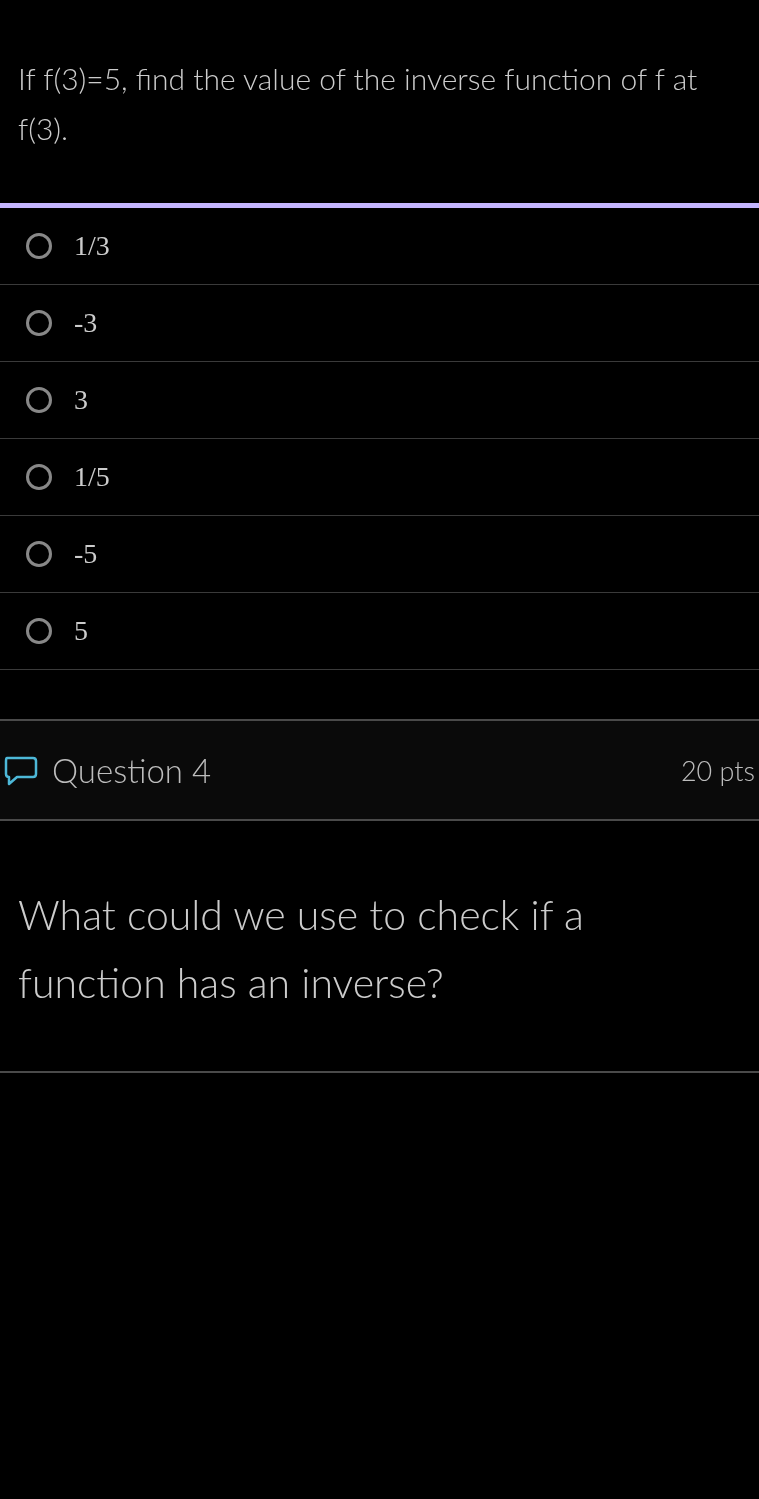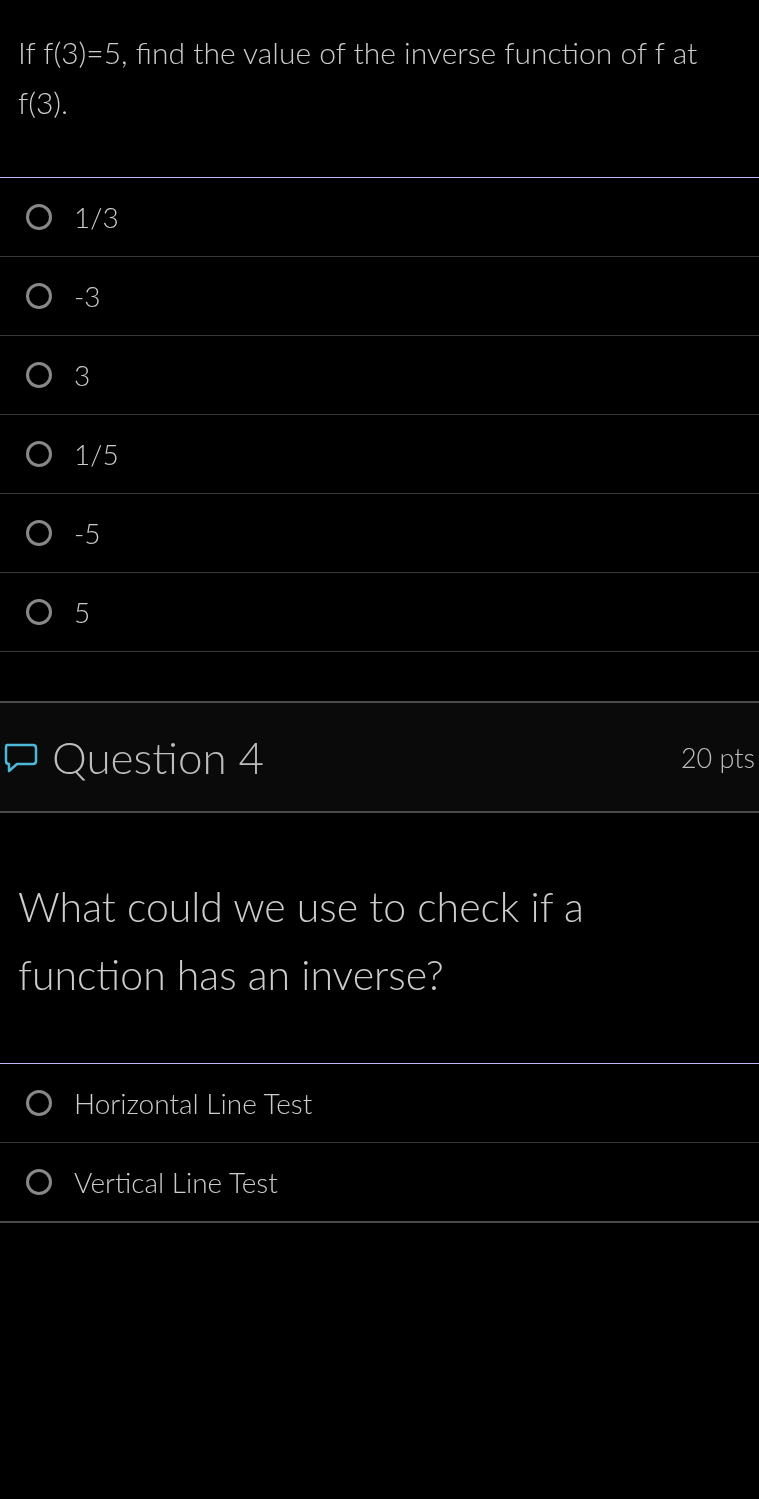--- a/index.html
+++ b/index.html
@@ -17,23 +17,25 @@
   }
   .question-block {
     padding: 0;
   }
   .question-text {
     padding: 28px 18px 50px 18px;
     font-size: 30px;
     line-height: 1.65;
     color: #cccccc;
     font-weight: 300;
+    margin-top: 26px;
   }
   .options {
-    border-top: 1px solid #c4b5fd;
+    border-top: 5px solid #c4b5fd;
+    font-family: Liberation Serif, serif;
   }
   .option {
     display: flex;
     align-items: center;
     padding: 22px 26px;
     border-bottom: 1px solid #3a3a3a;
     font-size: 28px;
     color: #cccccc;
     font-weight: 300;
   }
@@ -71,21 +73,21 @@
     margin-right: 10px;
     display: flex;
     align-items: center;
     justify-content: center;
   }
   .status-icon svg {
     width: 36px;
     height: 36px;
   }
   .question-title {
-    font-size: 44px;
+    font-size: 33px;
     color: #bdbdbd;
     font-weight: 300;
   }
   .question-points {
     font-size: 27px;
     color: #bdbdbd;
     font-weight: 300;
   }
   .q4-text {
     padding: 60px 18px 55px 18px;
@@ -141,25 +143,15 @@
         <path d="M 4 6 L 30 6 Q 33 6 33 9 L 33 22 Q 33 25 30 25 L 14 25 L 6 32 L 6 25 Q 3 25 3 22 L 3 9 Q 3 6 4 6 Z" fill="none" stroke="#4db8d8" stroke-width="2.5" stroke-linejoin="round"></path>
       </svg>
     </span>
     <span class="question-title">Question 4</span>
   </div>
   <span class="question-points">20 pts</span>
 </div>
 
 <div class="question-block">
   <div class="q4-text">What could we use to check if a function has an inverse?</div>
-  <div class="options">
-    <div class="option">
-      <span class="radio"></span>
-      <span>Horizontal Line Test</span>
-    </div>
-    <div class="option">
-      <span class="radio"></span>
-      <span>Vertical Line Test</span>
-    </div>
-  </div>
 </div>
 
 <div class="bottom-line"></div>
 
 </body></html>

